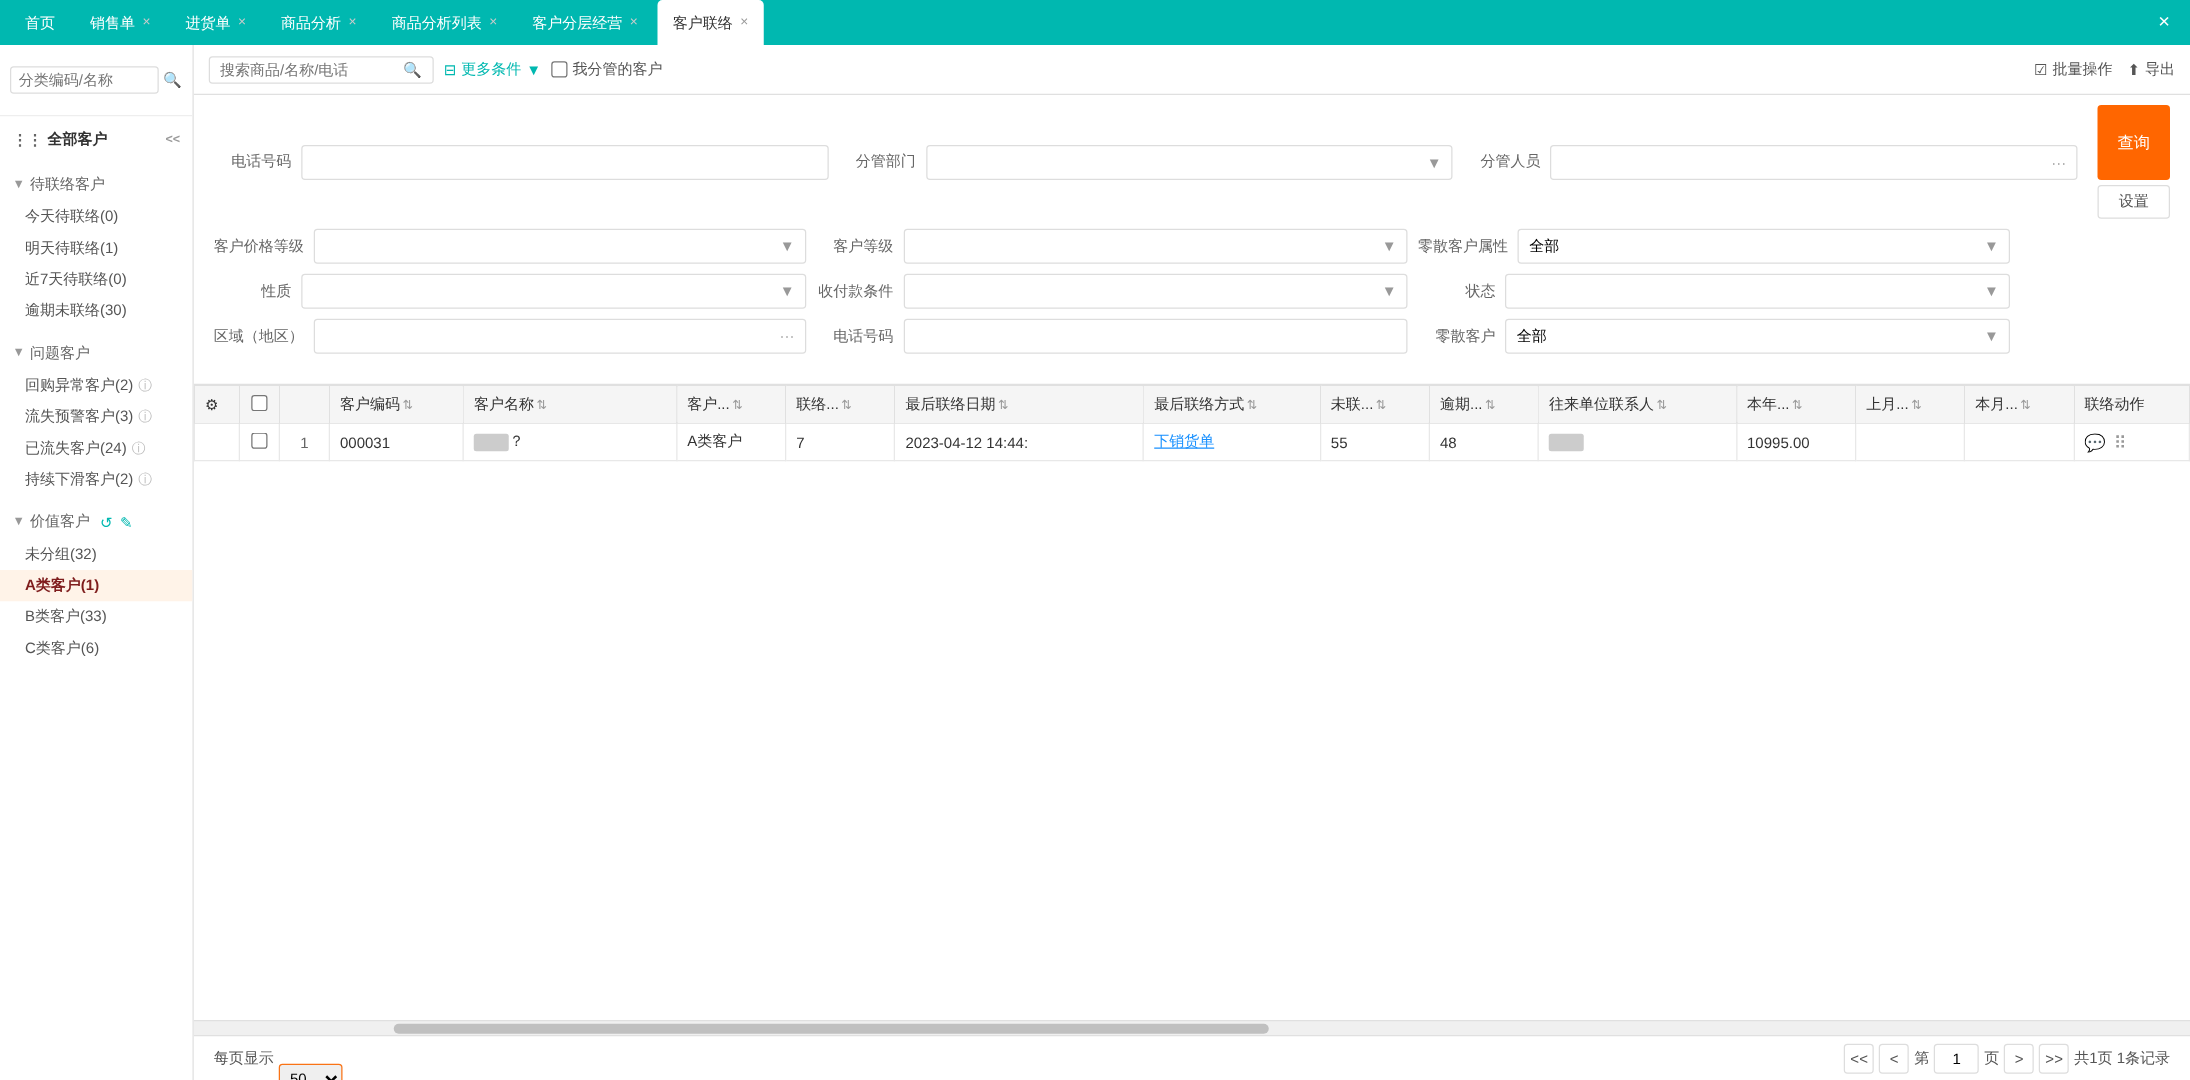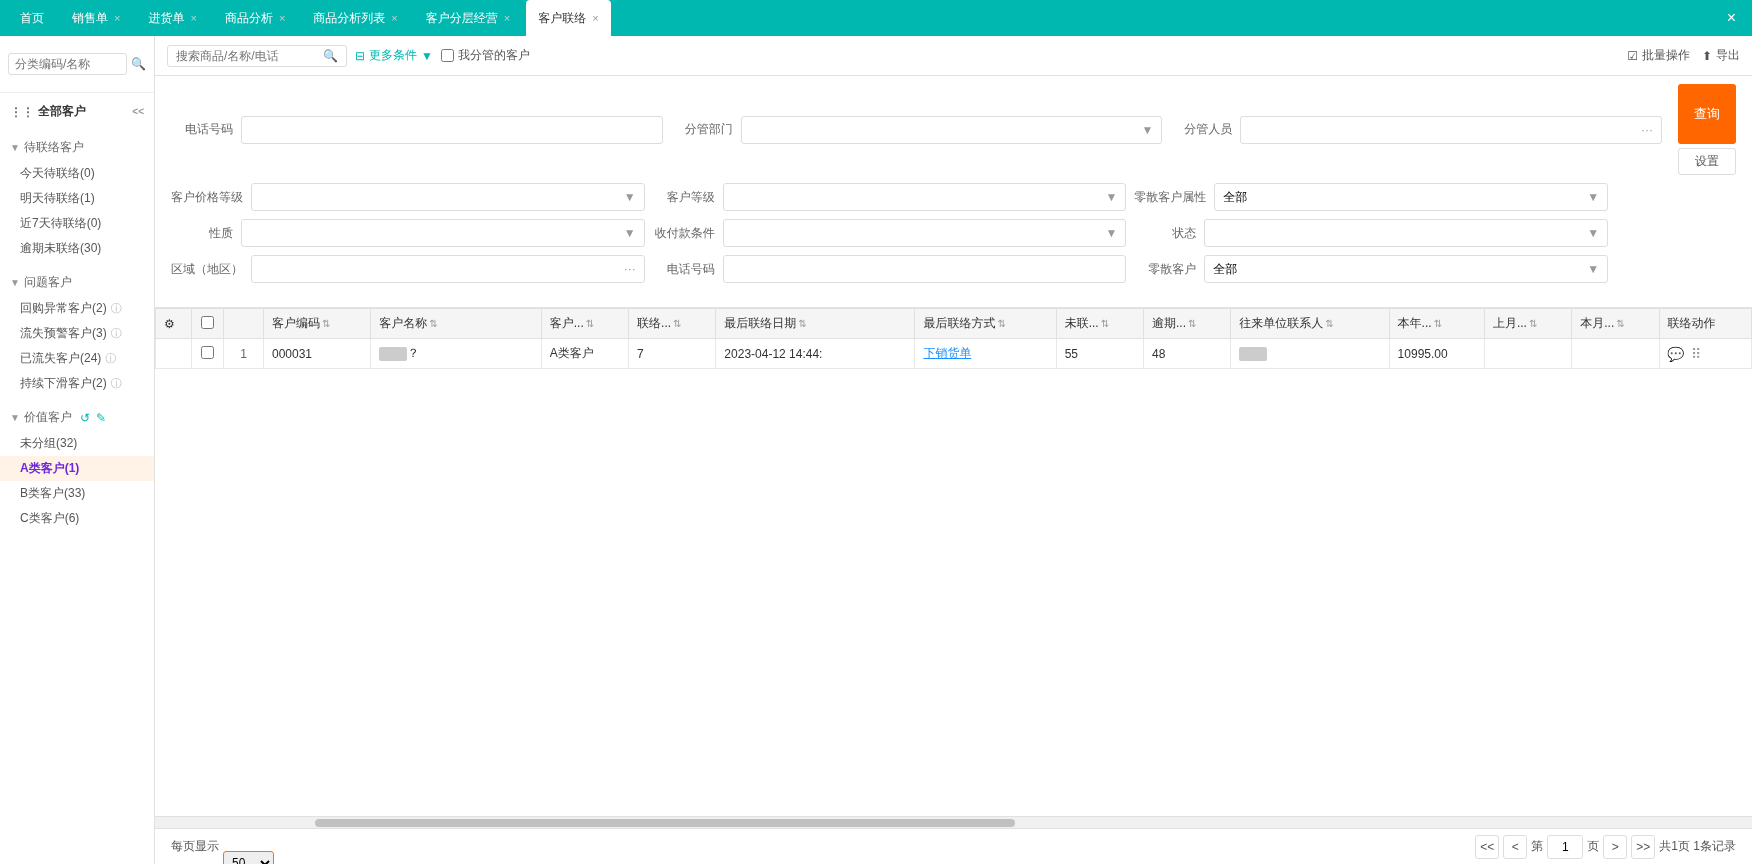--- a/index.html
+++ b/index.html
@@ -120,21 +120,21 @@
     .sidebar-item {
       padding: 4px 10px 4px 20px;
       color: #555;
       cursor: pointer;
       display: flex;
       align-items: center;
       gap: 4px;
     }
     .sidebar-item.active {
       background: #fff3e8;
-      color: #6d28d9;
+      color: #7f1d1d;
       font-weight: bold;
     }
     .sidebar-item .info-icon {
       color: #bbb;
       font-size: 11px;
     }
 
     
     .content-area {
       flex: 1;

